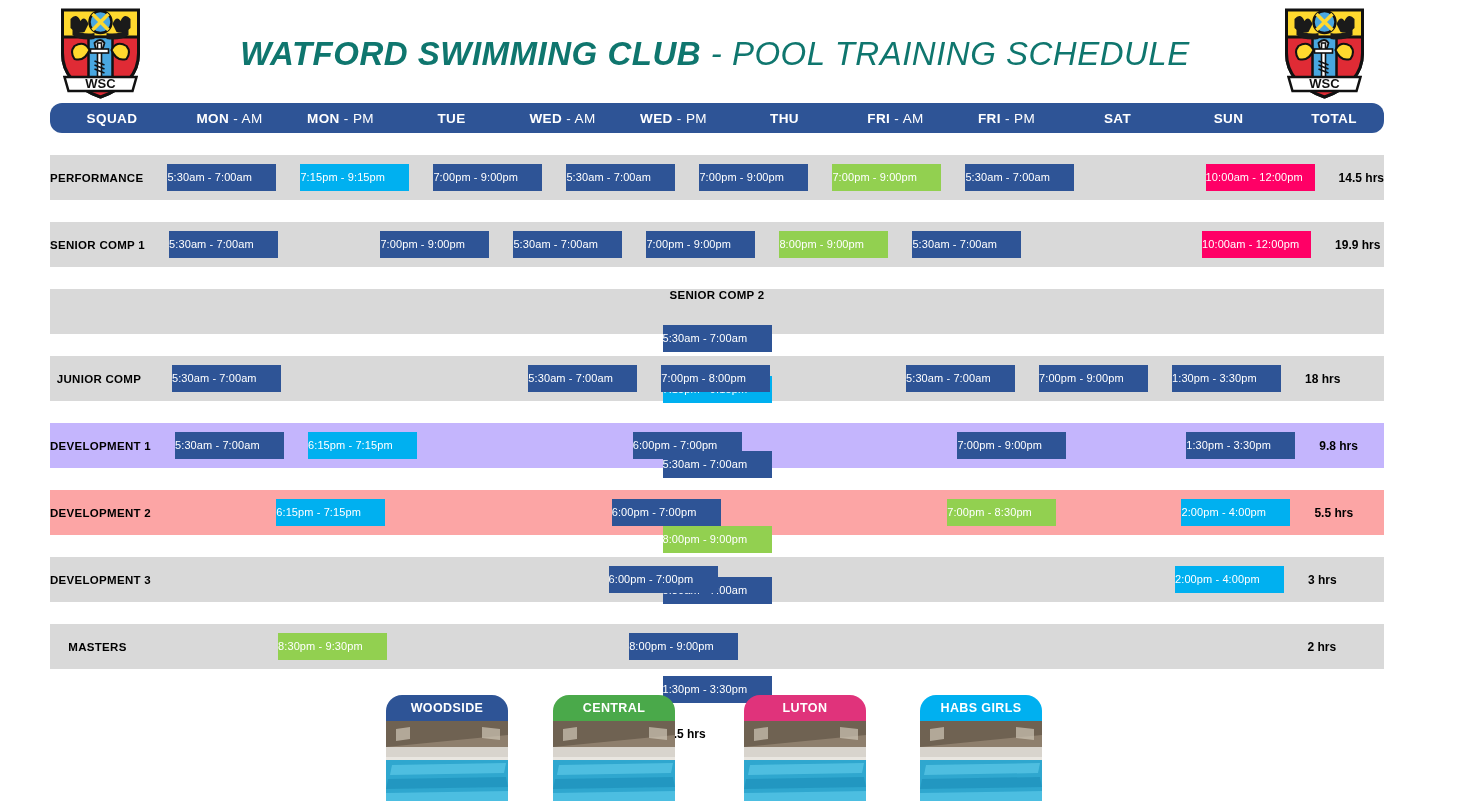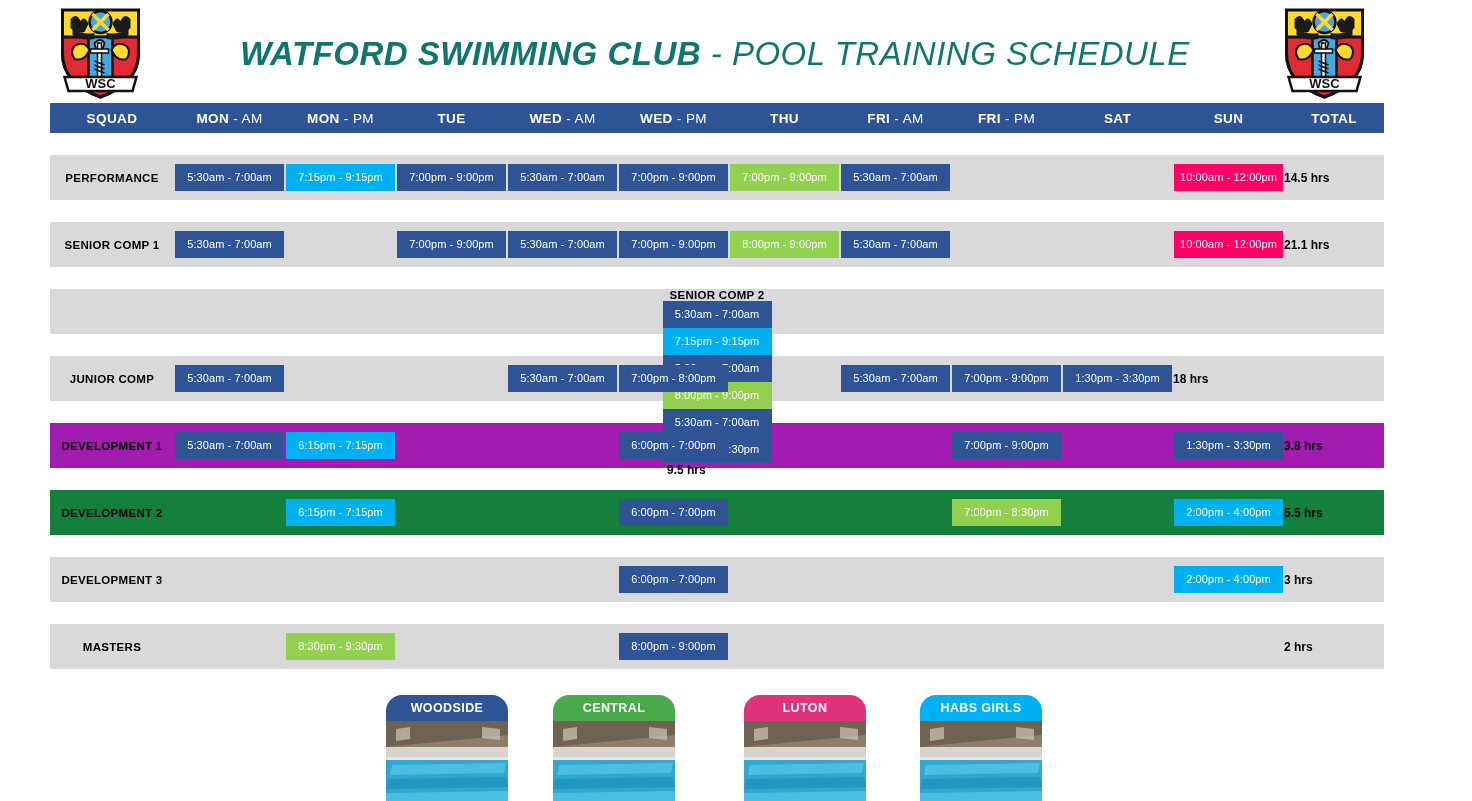--- a/index.html
+++ b/index.html
@@ -87,20 +87,21 @@
   .th.total   { width: 100px; font-weight: 700; }
 
   .row-gap { height: 22px; }
 
   .trow {
     display: flex;
     width: 1334px;
     height: 45px;
     background: #d9d9d9;
     align-items: center;
+    gap: 24px;
   }
   .squad-cell {
     width: 124px;
     text-align: center;
     font-size: 11.5px;
     font-weight: 700;
     color: #000000;
     font-family: "Liberation Sans Narrow", "Liberation Sans", sans-serif;
     letter-spacing: 0.3px;
     white-space: nowrap;
@@ -109,21 +110,21 @@
     width: 111px;
     height: 45px;
     display: flex;
     align-items: center;
     justify-content: center;
   }
   .chip {
     width: 109px;
     height: 27px;
     line-height: 27px;
-    text-align: center;
+    text-align: left;
     font-size: 11px;
     color: #ffffff;
     font-family: "Liberation Sans Narrow", "Liberation Sans", sans-serif;
     white-space: nowrap;
     letter-spacing: 0.1px;
   }
   .total-cell {
     width: 100px;
     font-size: 12px;
     font-weight: 700;
@@ -218,21 +219,21 @@
         <rect x="47" y="38" width="4" height="34" fill="#ffffff" stroke="#111" stroke-width="1.6"></rect>
         <rect x="40" y="44" width="18" height="4" fill="#ffffff" stroke="#111" stroke-width="1.6"></rect>
         <path d="M44 56 l10 4 M44 60 l10 4 M44 64 l10 4" stroke="#111" stroke-width="1.6"></path>
         <path d="M14 72 H86 L82 86 H18 Z" fill="#ffffff" stroke="#111" stroke-width="2.5"></path>
         <text x="50" y="83" font-family="Liberation Sans, sans-serif" font-size="13" font-weight="700" fill="#111" text-anchor="middle">WSC</text>
       </svg>
     </div>
   </div>
 
   <div class="table">
-    <div class="thead" id="thead" style="background: rgb(46, 84, 150);">
+    <div class="thead" id="thead" style="background: rgb(46, 84, 150); border-radius: 12px;">
         <div class="th squad"><b>SQUAD</b></div>
         <div class="th day"><b>MON</b><span class="lt"> - AM</span></div>
         <div class="th day"><b>MON</b><span class="lt"> - PM</span></div>
         <div class="th day"><b>TUE</b></div>
         <div class="th day"><b>WED</b><span class="lt"> - AM</span></div>
         <div class="th day"><b>WED</b><span class="lt"> - PM</span></div>
         <div class="th day"><b>THU</b></div>
         <div class="th day"><b>FRI</b><span class="lt"> - AM</span></div>
         <div class="th day"><b>FRI</b><span class="lt"> - PM</span></div>
         <div class="th day"><b>SAT</b></div>
@@ -291,21 +292,21 @@
             <div class="chip" style="background: rgb(146, 208, 80);">8:00pm - 9:00pm</div>
           </div>
           <div class="day-cell">
             <div class="chip" style="background: rgb(46, 84, 150);">5:30am - 7:00am</div>
           </div>
           <div class="day-cell"></div>
           <div class="day-cell"></div>
           <div class="day-cell">
             <div class="chip" style="background: rgb(255, 0, 102);">10:00am - 12:00pm</div>
           </div>
-          <div class="total-cell">21.1 hrs</div>
+          <div class="total-cell">19.9 hrs</div>
         </div>
         <div class="row-gap"></div>
         <div class="trow" style="background: rgb(217, 217, 217); flex-direction: column;">
           <div class="squad-cell">SENIOR COMP 2</div>
           <div class="day-cell">
             <div class="chip" style="background: rgb(46, 84, 150);">5:30am - 7:00am</div>
           </div>
           <div class="day-cell">
             <div class="chip" style="background: rgb(0, 176, 240);">7:15pm - 9:15pm</div>
           </div>
@@ -347,21 +348,21 @@
           </div>
           <div class="day-cell">
             <div class="chip" style="background: rgb(46, 84, 150);">7:00pm - 9:00pm</div>
           </div>
           <div class="day-cell">
             <div class="chip" style="background: rgb(46, 84, 150);">1:30pm - 3:30pm</div>
           </div>
           <div class="total-cell">18 hrs</div>
         </div>
         <div class="row-gap"></div>
-        <div class="trow" style="background: #a21caf;">
+        <div class="trow" style="background: #c4b5fd;">
           <div class="squad-cell">DEVELOPMENT 1</div>
           <div class="day-cell">
             <div class="chip" style="background: rgb(46, 84, 150);">5:30am - 7:00am</div>
           </div>
           <div class="day-cell">
             <div class="chip" style="background: rgb(0, 176, 240);">6:15pm - 7:15pm</div>
           </div>
           <div class="day-cell"></div>
           <div class="day-cell"></div>
           <div class="day-cell">
@@ -369,24 +370,24 @@
           </div>
           <div class="day-cell"></div>
           <div class="day-cell"></div>
           <div class="day-cell">
             <div class="chip" style="background: rgb(46, 84, 150);">7:00pm - 9:00pm</div>
           </div>
           <div class="day-cell"></div>
           <div class="day-cell">
             <div class="chip" style="background: rgb(46, 84, 150);">1:30pm - 3:30pm</div>
           </div>
-          <div class="total-cell">3.8 hrs</div>
-        </div>
-        <div class="row-gap"></div>
-        <div class="trow" style="background: #15803d;">
+          <div class="total-cell">9.8 hrs</div>
+        </div>
+        <div class="row-gap"></div>
+        <div class="trow" style="background: #fca5a5;">
           <div class="squad-cell">DEVELOPMENT 2</div>
           <div class="day-cell"></div>
           <div class="day-cell">
             <div class="chip" style="background: rgb(0, 176, 240);">6:15pm - 7:15pm</div>
           </div>
           <div class="day-cell"></div>
           <div class="day-cell"></div>
           <div class="day-cell">
             <div class="chip" style="background: rgb(46, 84, 150);">6:00pm - 7:00pm</div>
           </div>

